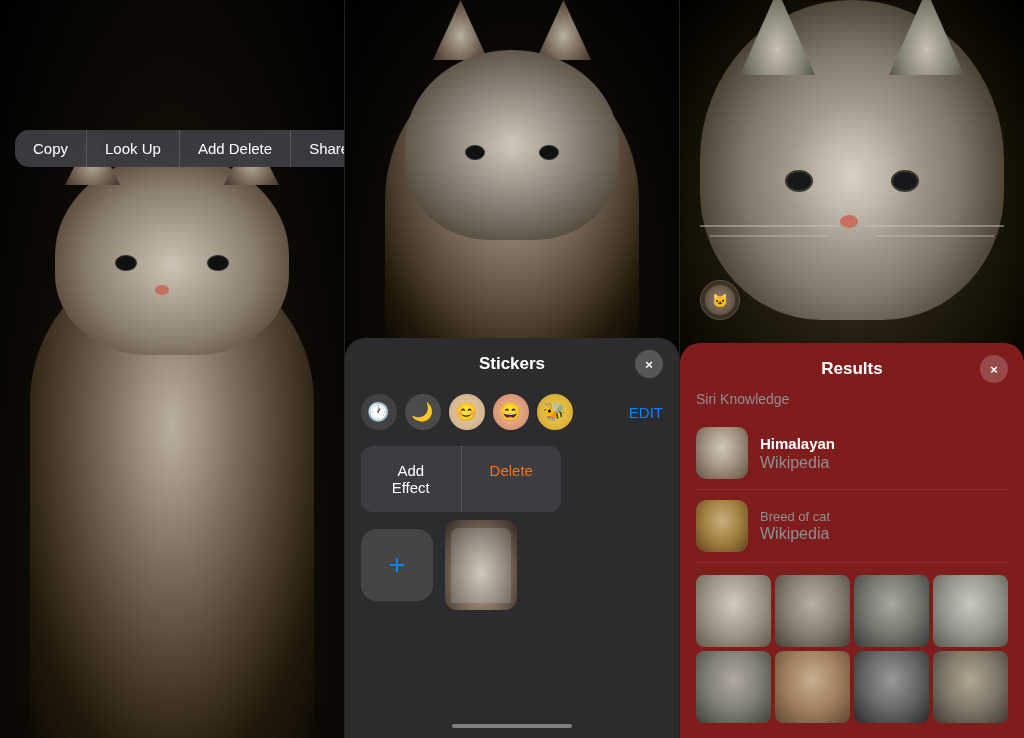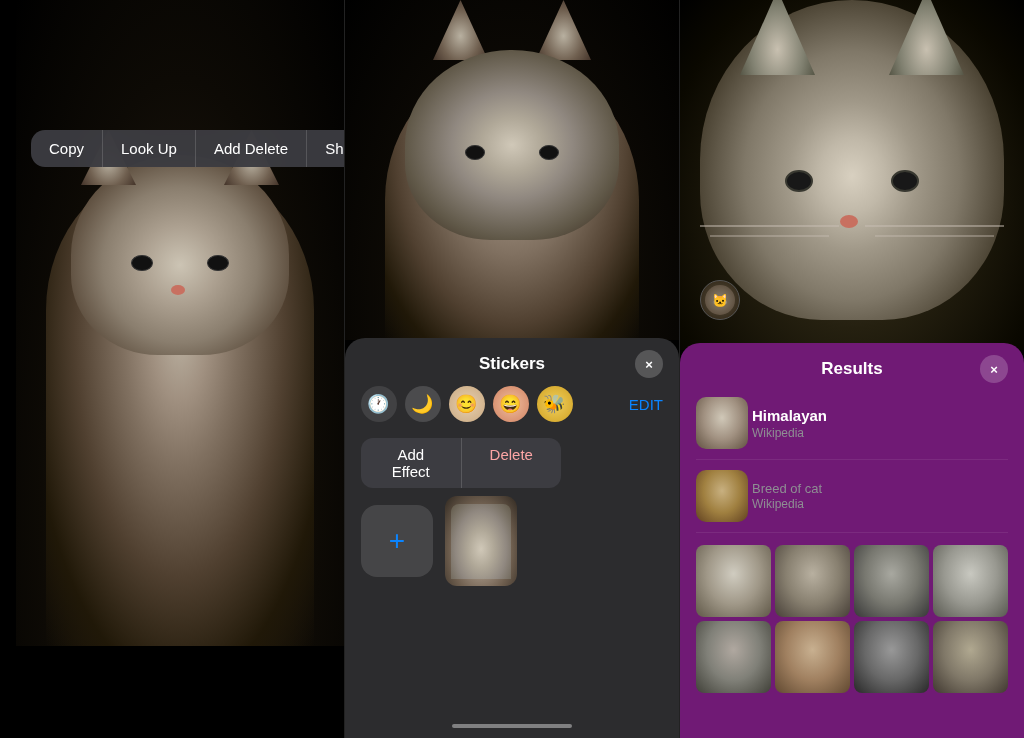--- a/index.html
+++ b/index.html
@@ -9,25 +9,24 @@
       background: #000;
       font-family: -apple-system, BlinkMacSystemFont, 'SF Pro Display', sans-serif;
       overflow: hidden;
       display: flex;
       position: relative;
     }
 
     
     .left-panel {
       width: 344px;
-      height: 646px;
+      height: 738px;
       position: relative;
       background: #000;
       flex-shrink: 0;
-      padding-left: 16px;
     }
 
     .left-panel .cat-bg {
       width: 100%;
       height: 100%;
       background: radial-gradient(ellipse at center, #3a3530 0%, #1a1510 40%, #000 100%);
       position: relative;
       overflow: hidden;
     }
 
@@ -88,21 +87,21 @@
       background: #2c2c2e;
       border-radius: 20px 20px 0 0;
       padding: 16px;
     }
 
     .stickers-header {
       display: flex;
       justify-content: center;
       align-items: center;
       position: relative;
-      margin-bottom: 12px;
+      margin-bottom: 20px;
     }
 
     .stickers-title {
       color: #fff;
       font-size: 17px;
       font-weight: 600;
     }
 
     .stickers-close {
       position: absolute;
@@ -193,34 +192,34 @@
     .sticker-context {
       background: rgba(60, 60, 65, 0.98);
       border-radius: 12px;
       display: flex;
       overflow: hidden;
       width: 200px;
       margin-bottom: 8px;
     }
 
     .sticker-context-item {
-      padding: 8px 20px;
+      padding: 16px 20px;
       font-size: 15px;
       cursor: pointer;
       flex: 1;
       text-align: center;
     }
 
     .sticker-context-item.normal {
       color: #fff;
       border-right: 1px solid rgba(255,255,255,0.15);
     }
 
     .sticker-context-item.delete {
-      color: #fca5a5;
+      color: #f97316;
     }
 
     .stickers-grid {
       display: flex;
       gap: 12px;
       align-items: center;
       flex-wrap: wrap;
     }
 
     .add-sticker-btn {
@@ -293,21 +292,21 @@
       font-size: 18px;
     }
 
     
     .results-panel {
       position: absolute;
       bottom: 0;
       left: 0;
       right: 0;
       height: 395px;
-      background: #701a75;
+      background: #7f1d1d;
       border-radius: 20px 20px 0 0;
       padding: 16px;
       overflow-y: auto;
     }
 
     .results-header {
       display: flex;
       justify-content: center;
       align-items: center;
       position: relative;
@@ -339,21 +338,21 @@
     .section-label {
       color: #8e8e93;
       font-size: 14px;
       font-weight: 500;
       margin: 12px 0 10px 0;
     }
 
     .knowledge-item {
       display: flex;
       align-items: center;
-      gap: 4px;
+      gap: 12px;
       padding: 10px 0;
       border-bottom: 1px solid rgba(255,255,255,0.08);
       cursor: pointer;
     }
 
     .knowledge-item:last-child {
       border-bottom: none;
     }
 
     .knowledge-thumb {
@@ -384,21 +383,21 @@
     }
 
     .knowledge-desc {
       color: #8e8e93;
       font-size: 13px;
       margin-bottom: 1px;
     }
 
     .knowledge-source {
       color: #8e8e93;
-      font-size: 12px;
+      font-size: 16px;
     }
 
     .web-images-section {
       margin-top: 12px;
     }
 
     .web-images-grid {
       display: grid;
       grid-template-columns: repeat(4, 1fr);
       gap: 4px;
@@ -544,20 +543,21 @@
     </div>
   </div>
 
   <div class="results-panel">
 
     <div class="results-header">
       <span class="results-title">Results</span>
       <div class="results-close">×</div>
     </div>
 
+    <div class="section-label">Siri Knowledge</div>
 
     <div class="knowledge-item">
       <div class="knowledge-thumb thumb-himalayan"></div>
       <div class="knowledge-info">
         <div class="knowledge-name">Himalayan</div>
         <div class="knowledge-source">Wikipedia</div>
       </div>
     </div>
 
     <div class="knowledge-item">

